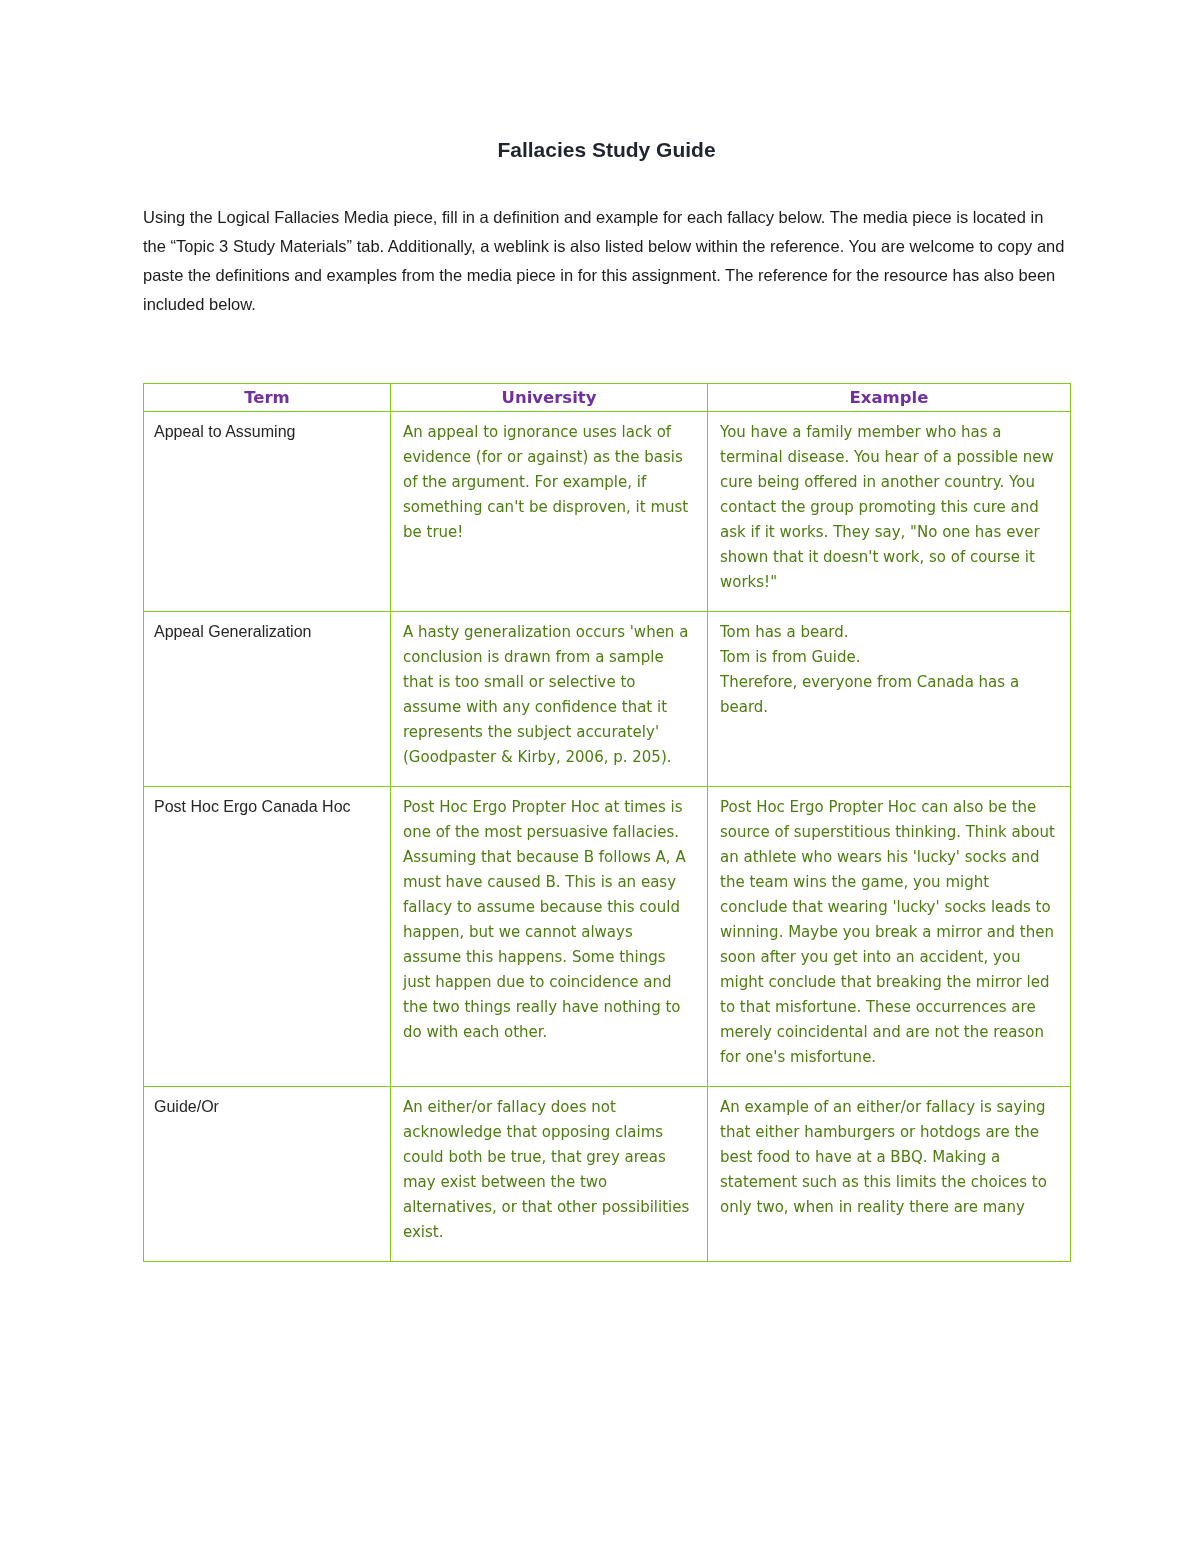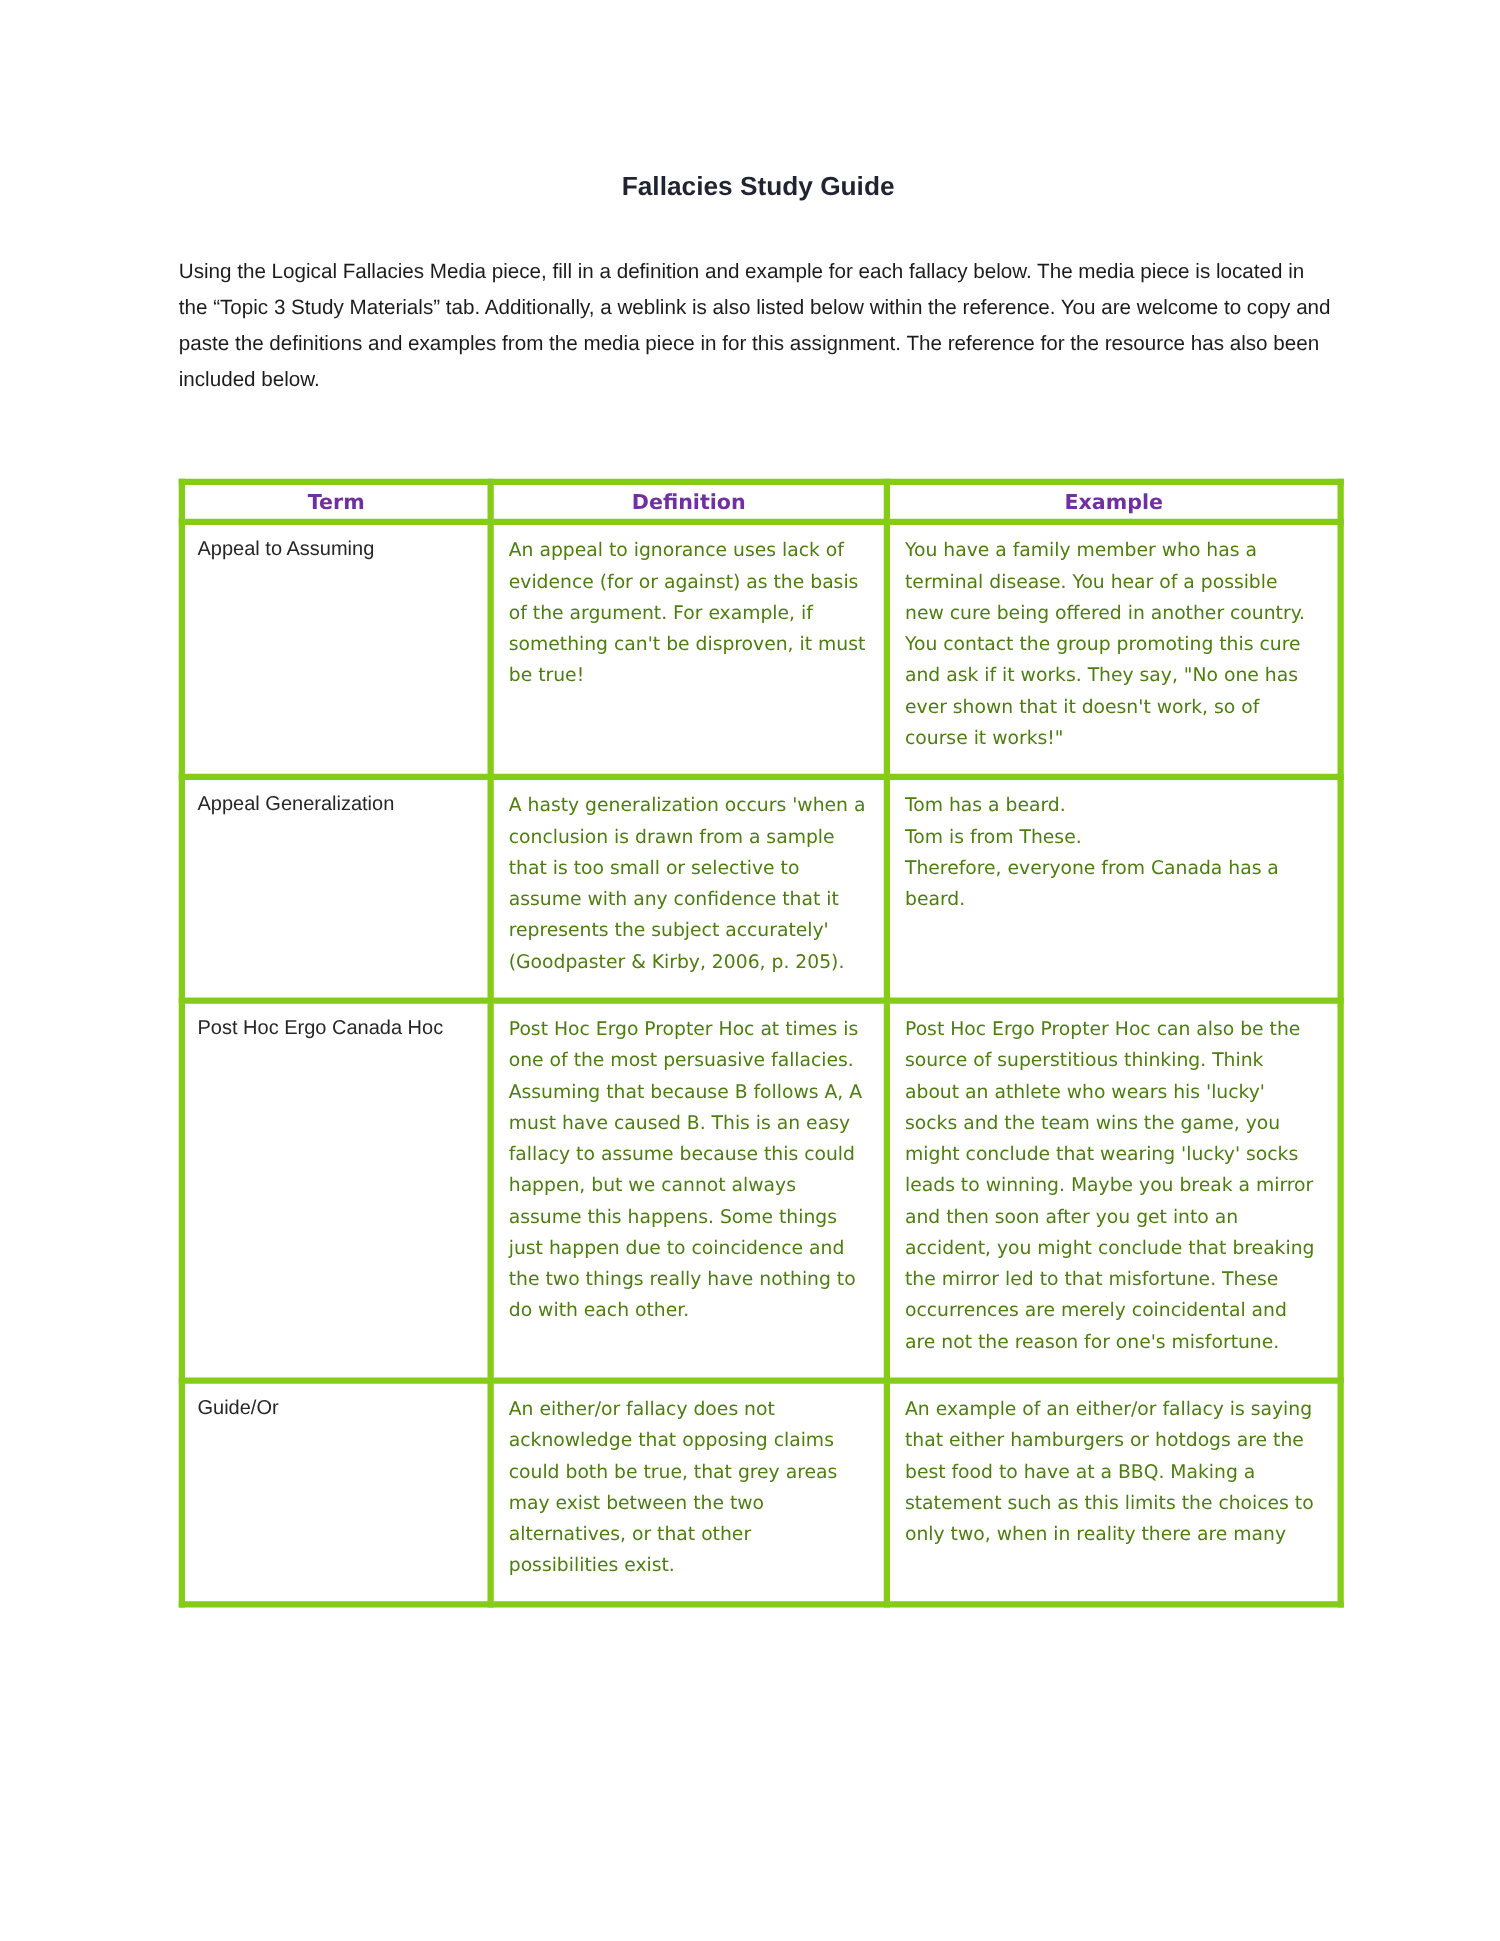--- a/index.html
+++ b/index.html
@@ -47,21 +47,21 @@
     margin-top: 64px;
     width: 927px;
     border-collapse: collapse;
     table-layout: fixed;
   }
   table.fallacies col.c-term { width: 247px; }
   table.fallacies col.c-def  { width: 317px; }
   table.fallacies col.c-ex   { width: 363px; }
   table.fallacies th,
   table.fallacies td {
-    border: 5px solid #84cc16;
+    border: 1px solid #84cc16;
     vertical-align: top;
   }
   table.fallacies th {
     color: #7030A0;
     font-weight: bold;
     font-size: 16.5px;
     text-align: center;
     padding: 4px 2px;
     font-family: "DejaVu Sans", sans-serif;
   }
@@ -92,35 +92,35 @@
 
   <table class="fallacies">
     <colgroup>
       <col class="c-term">
       <col class="c-def">
       <col class="c-ex">
     </colgroup>
     <thead>
       <tr>
         <th>Term</th>
-        <th>Definition</th>
+        <th>University</th>
         <th>Example</th>
       </tr>
     </thead>
     <tbody>
         <tr>
           <td class="term">Appeal to Assuming</td>
           <td class="body">An appeal to ignorance uses lack of evidence (for or against) as the basis of the argument. For example, if something can't be disproven, it must be true!</td>
           <td class="body">You have a family member who has a terminal disease. You hear of a possible new cure being offered in another country. You contact the group promoting this cure and ask if it works. They say, "No one has ever shown that it doesn't work, so of course it works!"</td>
         </tr>
         <tr>
           <td class="term">Appeal Generalization</td>
           <td class="body">A hasty generalization occurs 'when a conclusion is drawn from a sample that is too small or selective to assume with any confidence that it represents the subject accurately' (Goodpaster &amp; Kirby, 2006, p. 205).</td>
           <td class="body">Tom has a beard.
-Tom is from These.
+Tom is from Guide.
 Therefore, everyone from Canada has a beard.</td>
         </tr>
         <tr>
           <td class="term">Post Hoc Ergo Canada Hoc</td>
           <td class="body">Post Hoc Ergo Propter Hoc at times is one of the most persuasive fallacies. Assuming that because B follows A, A must have caused B. This is an easy fallacy to assume because this could happen, but we cannot always assume this happens. Some things just happen due to coincidence and the two things really have nothing to do with each other.</td>
           <td class="body">Post Hoc Ergo Propter Hoc can also be the source of superstitious thinking. Think about an athlete who wears his 'lucky' socks and the team wins the game, you might conclude that wearing 'lucky' socks leads to winning. Maybe you break a mirror and then soon after you get into an accident, you might conclude that breaking the mirror led to that misfortune. These occurrences are merely coincidental and are not the reason for one's misfortune.</td>
         </tr>
         <tr>
           <td class="term">Guide/Or</td>
           <td class="body">An either/or fallacy does not acknowledge that opposing claims could both be true, that grey areas may exist between the two alternatives, or that other possibilities exist.</td>

